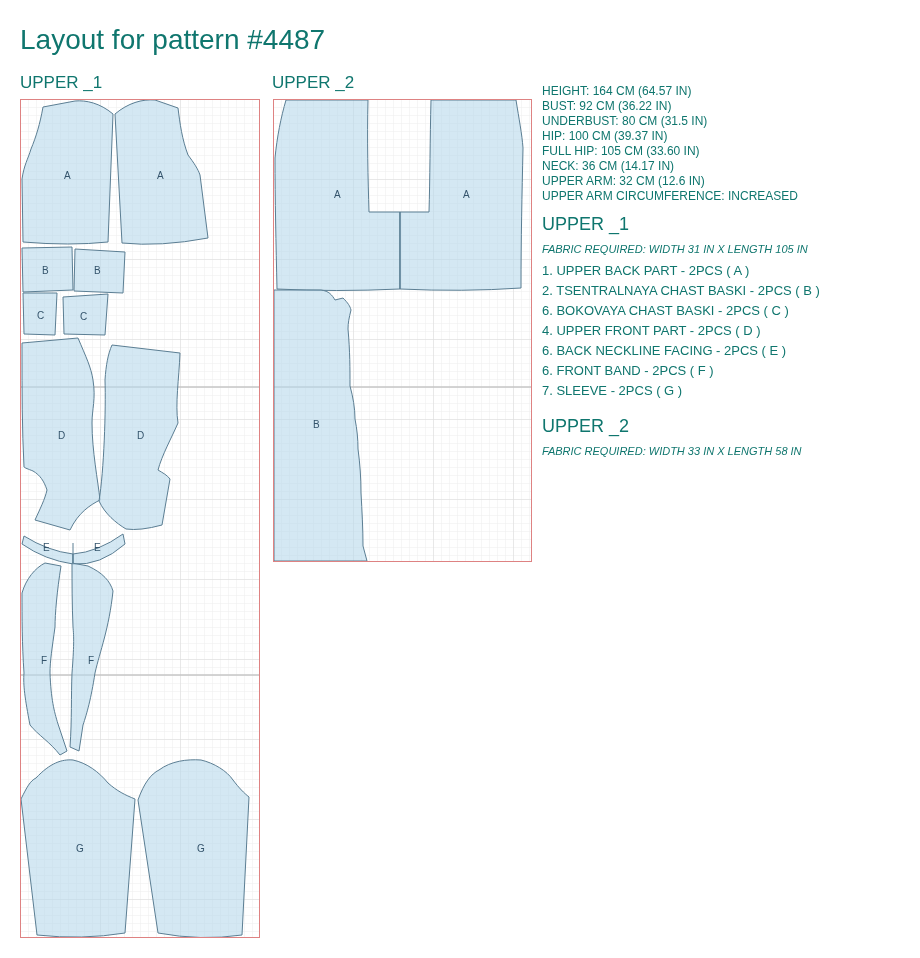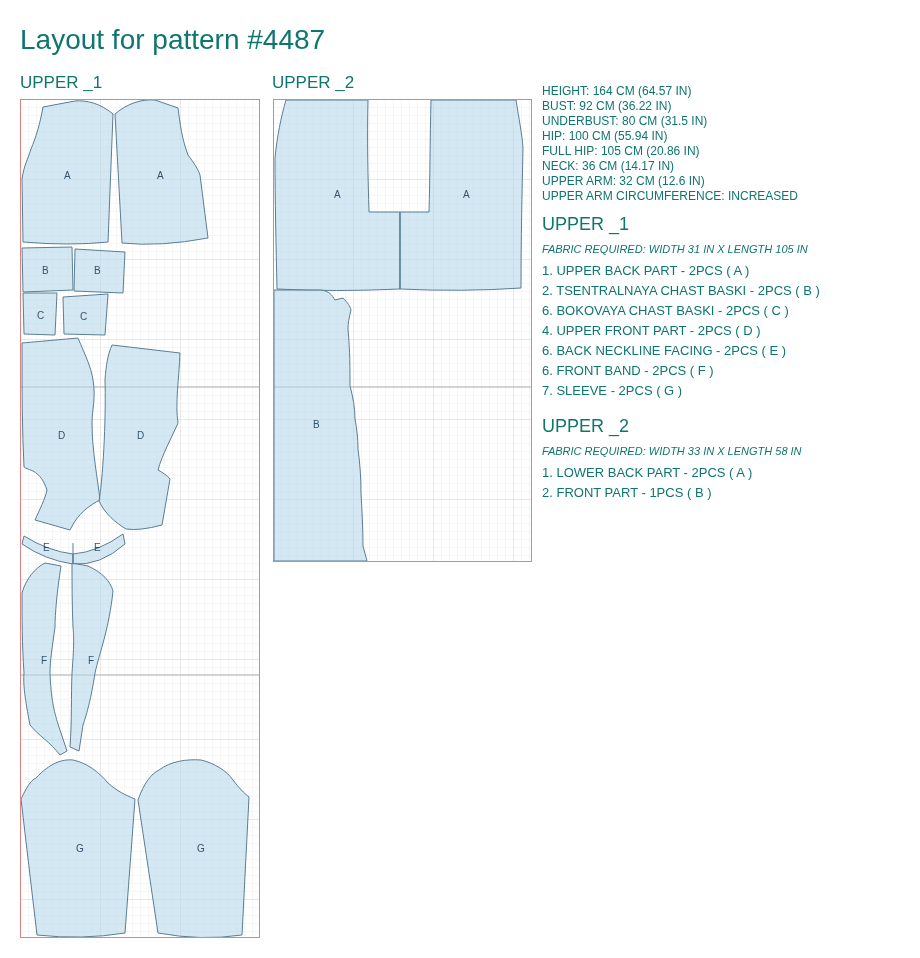--- a/index.html
+++ b/index.html
@@ -112,40 +112,36 @@
     </g>
 
     <rect class="pborder" x="0.5" y="0.5" width="258" height="462"></rect>
   </svg>
 
   <div class="info">
     <div>
       <div class="mline">HEIGHT: 164 CM (64.57 IN)</div>
       <div class="mline">BUST: 92 CM (36.22 IN)</div>
       <div class="mline">UNDERBUST: 80 CM (31.5 IN)</div>
-      <div class="mline">HIP: 100 CM (55.94 IN)</div>
-      <div class="mline">FULL HIP: 105 CM (20.86 IN)</div>
+      <div class="mline">HIP: 100 CM (39.37 IN)</div>
+      <div class="mline">FULL HIP: 105 CM (33.60 IN)</div>
       <div class="mline">NECK: 36 CM (14.17 IN)</div>
       <div class="mline">UPPER ARM: 32 CM (12.6 IN)</div>
       <div class="mline">UPPER ARM CIRCUMFERENCE: INCREASED</div>
     </div>
 
     <div class="sec-heading">UPPER _1</div>
     <div class="fabric">FABRIC REQUIRED: WIDTH 31 IN X LENGTH 105 IN</div>
     <div>
       <div class="item">1. UPPER BACK PART - 2PCS ( A )</div>
       <div class="item">2. TSENTRALNAYA CHAST BASKI - 2PCS ( B )</div>
       <div class="item">6. BOKOVAYA CHAST BASKI - 2PCS ( C )</div>
       <div class="item">4. UPPER FRONT PART - 2PCS ( D )</div>
       <div class="item">6. BACK NECKLINE FACING - 2PCS ( E )</div>
       <div class="item">6. FRONT BAND - 2PCS ( F )</div>
       <div class="item">7. SLEEVE - 2PCS ( G )</div>
     </div>
 
     <div class="sec-heading second">UPPER _2</div>
     <div class="fabric">FABRIC REQUIRED: WIDTH 33 IN X LENGTH 58 IN</div>
-    <div>
-      <div class="item">1. LOWER BACK PART - 2PCS ( A )</div>
-      <div class="item">2. FRONT PART - 1PCS ( B )</div>
-    </div>
   </div>
 
 </div>
 
 </body></html>

